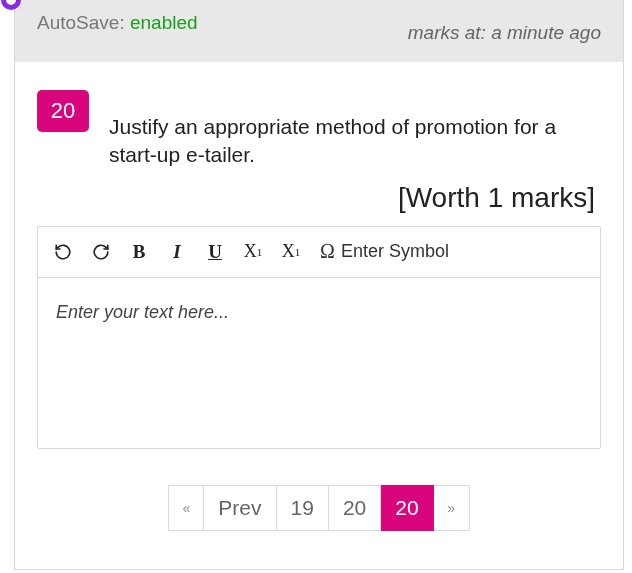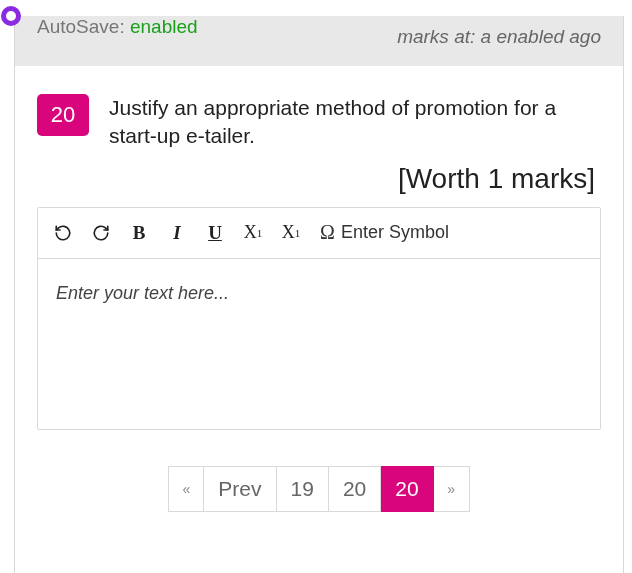--- a/index.html
+++ b/index.html
@@ -25,27 +25,26 @@
       left: -14px;
       top: -10px;
       width: 20px;
       height: 20px;
       border-radius: 50%;
       border: 5px solid #8a2be2;
       background: #fff;
     }
     .autosave-bar {
       background: #e8e8e8;
-      padding: 0 22px 18px 22px;
+      padding: 12px 22px 18px 22px;
       display: flex;
       justify-content: space-between;
       align-items: flex-start;
       font-size: 19px;
       color: #555;
-      margin-top: 16px;
     }
     .autosave-left { padding-top: 0; color: #777; }
     .autosave-left .enabled { color: #1aa01a; }
     .autosave-right { font-style: italic; color: #666; padding-top: 10px; font-size: 19px; }
     .question-area {
       padding: 28px 22px 4px 22px;
       display: flex;
       gap: 20px;
     }
     .question-num {
@@ -59,20 +58,21 @@
       justify-content: center;
       font-size: 22px;
       font-weight: 500;
       flex-shrink: 0;
     }
     .question-text {
       font-size: 21px;
       color: #222;
       line-height: 1.35;
       flex: 1;
+      margin-top: 23px;
     }
     .marks-line {
       text-align: right;
       padding: 8px 28px 12px 0;
       font-size: 28px;
       color: #222;
     }
     .editor-wrap {
       margin: 0 22px;
       border: 1px solid #d9d9d9;
@@ -151,21 +151,21 @@
 <div class="frame">
   <div class="purple-dot"></div>
 
   <div class="autosave-bar">
     <div class="autosave-left">
       <span>AutoSave:</span>
       <span class="enabled">enabled</span>
     </div>
     <div class="autosave-right">
       <span>marks at:</span>
-      <span>a enabled ago</span>
+      <span>a minute ago</span>
     </div>
   </div>
 
   <div class="question-area">
     <div class="question-num">20</div>
     <div class="question-text">Justify an appropriate method of promotion for a start-up e-tailer.</div>
   </div>
   <div class="marks-line">[Worth 1 marks]</div>
 
   <div class="editor-wrap">

